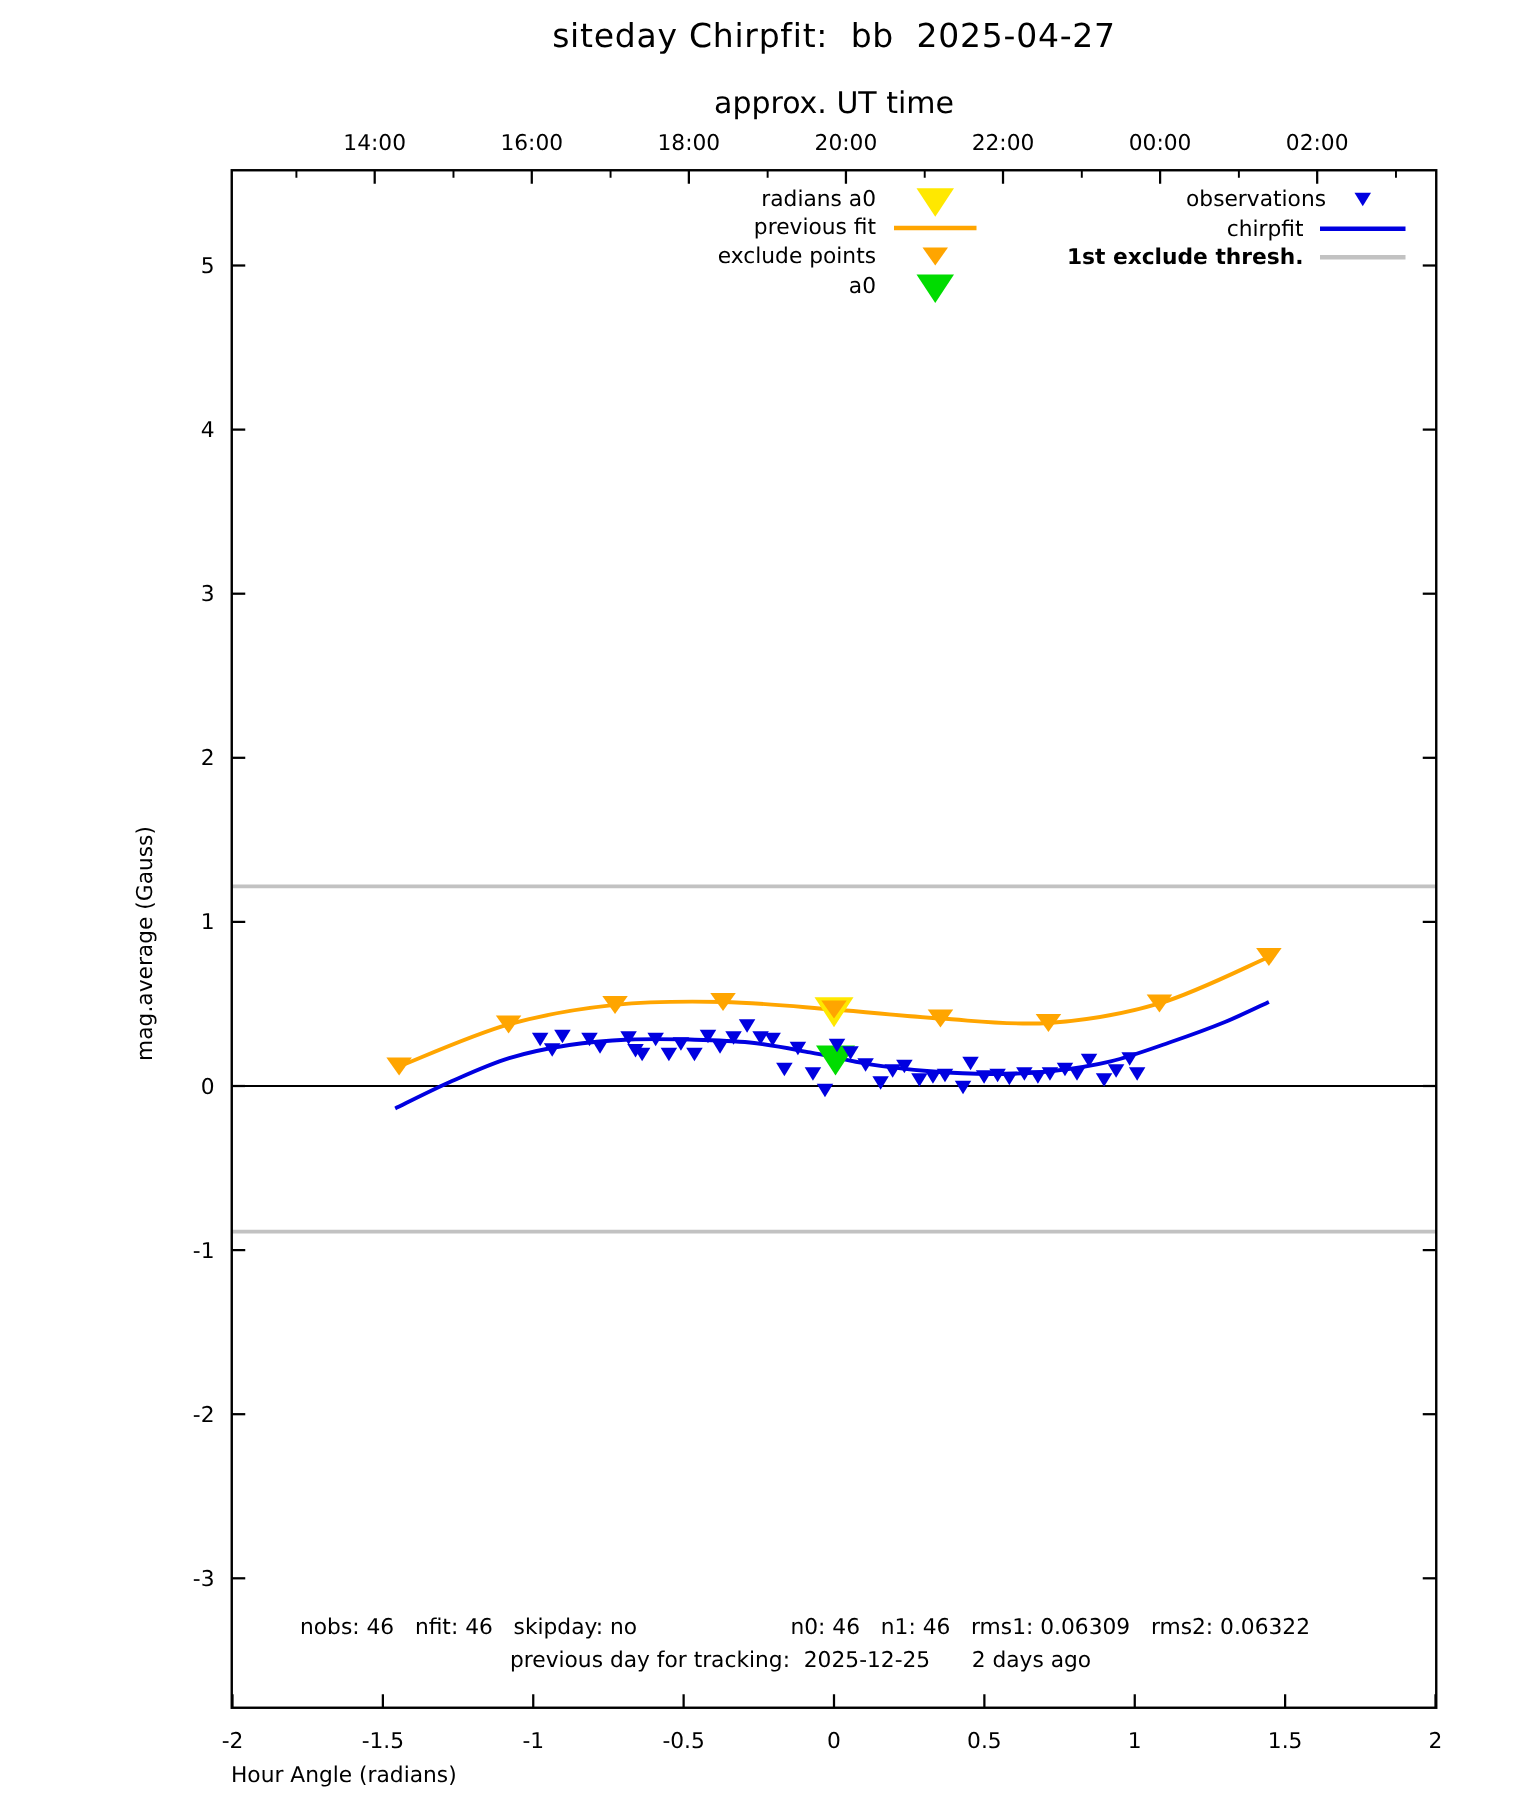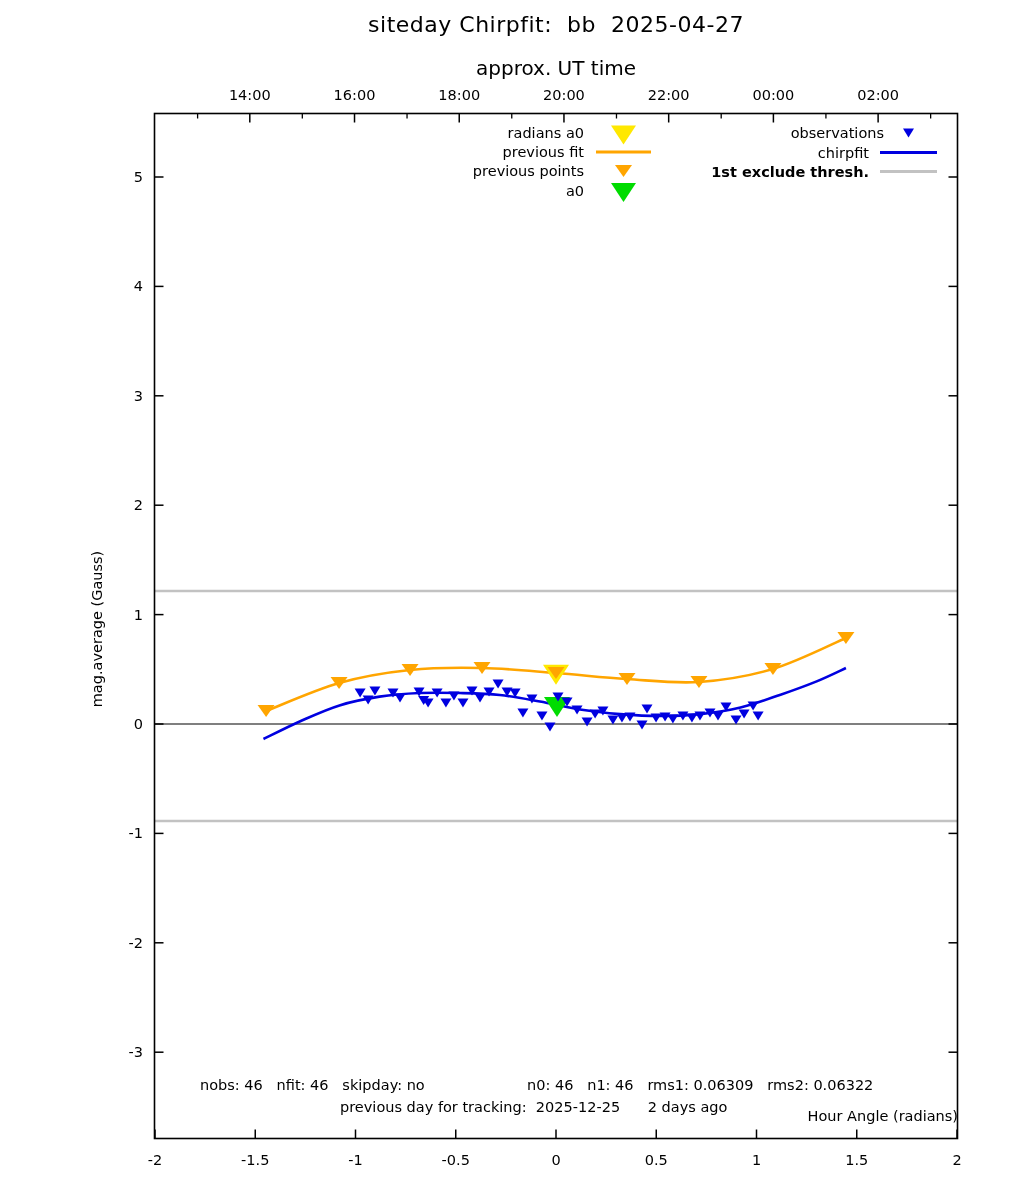--- a/index.html
+++ b/index.html
@@ -2,21 +2,21 @@
 <html><head>
 <meta charset="utf-8">
 <style>
   html,body{margin:0;padding:0;background:#fff;}
   .canvas{position:relative;width:1024px;height:1200px;background:#ffffff;
           font-family:"DejaVu Sans","Liberation Sans",sans-serif;color:#000;overflow:hidden;}
   .canvas svg{position:absolute;left:0;top:0;}
   .t{position:absolute;white-space:pre;}
   .title{left:154px;top:12px;width:804px;text-align:center;font-size:22px;letter-spacing:0.5px;}
   .subtitle{left:154px;top:56px;width:804px;text-align:center;font-size:20px;}
-  .xlabel{left:154px;top:1108px;width:804px;text-align:right;font-size:14.5px;}
+  .xlabel{left:154px;top:1176px;width:804px;text-align:left;font-size:14.5px;}
   .ylabel{left:-21px;top:619px;width:240px;height:20px;text-align:center;font-size:14.5px;
           transform:rotate(-90deg);}
   .leg{font-size:14.5px;text-align:right;}
   .stats{font-size:14.5px;}
 </style>
 </head>
 <body>
 
 <div class="canvas">
 
@@ -169,21 +169,21 @@
       <line x1="880" y1="171.5" x2="937" y2="171.5" stroke="#c2c2c2" stroke-width="3"></line>
     </svg>
 
   <div class="t title">siteday Chirpfit:  bb  2025-04-27</div>
   <div class="t subtitle">approx. UT time</div>
   <div class="t xlabel">Hour Angle (radians)</div>
   <div class="t ylabel">mag.average (Gauss)</div>
 
   <div class="t leg" style="right:440px;top:125px;">radians a0</div>
   <div class="t leg" style="right:440px;top:144px;">previous fit</div>
-  <div class="t leg" style="right:440px;top:163px;">previous points</div>
+  <div class="t leg" style="right:440px;top:163px;">exclude points</div>
   <div class="t leg" style="right:440px;top:182.5px;">a0</div>
   <div class="t leg" style="right:140px;top:125px;">observations</div>
   <div class="t leg" style="right:155px;top:144.5px;">chirpfit</div>
   <div class="t leg" style="right:155px;top:163.5px;font-weight:bold;">1st exclude thresh.</div>
 
   <div class="t stats" style="left:200px;top:1077px;">nobs: 46   nfit: 46   skipday: no</div>
   <div class="t stats" style="left:527px;top:1077px;">n0: 46   n1: 46   rms1: 0.06309   rms2: 0.06322</div>
   <div class="t stats" style="left:340px;top:1099px;">previous day for tracking:  2025-12-25      2 days ago</div>
 
 </div>

